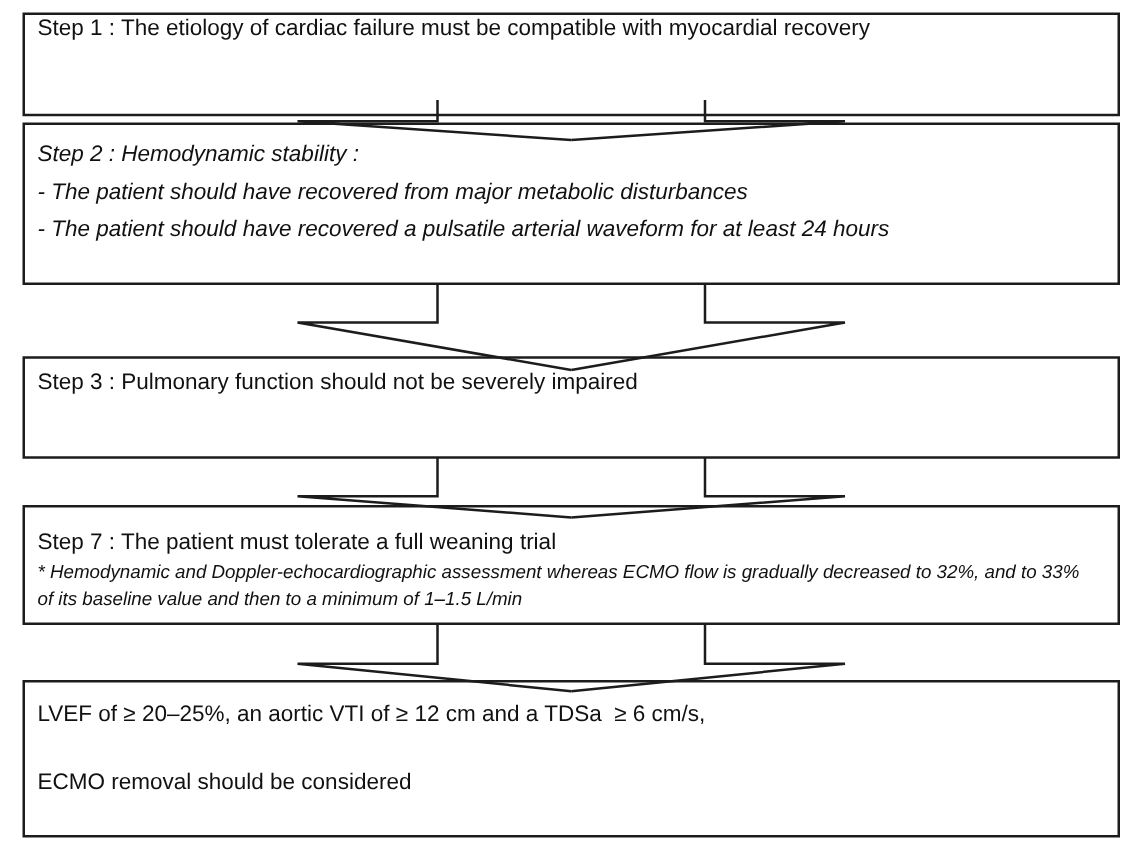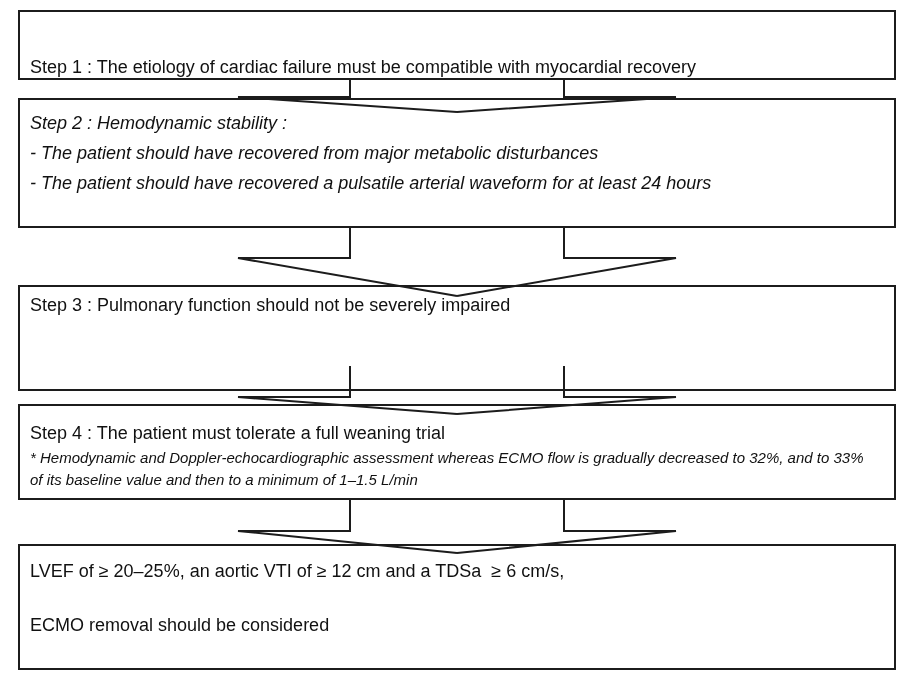--- a/index.html
+++ b/index.html
@@ -21,26 +21,26 @@
     left: 18px;
     width: 878px;
     box-sizing: border-box;
     border: 2px solid #1c1c1c;
     background: #ffffff;
     color: #111111;
     font-size: 18px;
   }
   .line { white-space: pre; }
   
-  .box1 { top: 10px; height: 70px; display: flex; align-items: flex-end; padding-left: 10px; }
+  .box1 { top: 10px; height: 83px; display: flex; align-items: flex-start; padding-left: 10px; }
   
   .box2 { top: 98px;  height: 130px; padding: 8px 10px 0 10px; font-style: italic; }
   .box2 .line { line-height: 30px; }
   
-  .box3 { top: 285px; height: 106px; padding: 6px 10px 0 10px; }
+  .box3 { top: 285px; height: 82px; padding: 6px 10px 0 10px; }
   
   .box4 { top: 404px; height: 96px; padding: 14px 10px 0 10px; }
   .heading { line-height: 25px; }
   .note .line {
     font-style: italic;
     font-size: 15px;
     line-height: 21px;
   }
   .box4 .heading { line-height: 27px; }
   .box4 .note .line { line-height: 22px; }
@@ -76,21 +76,21 @@
     <div class="line">- The patient should have recovered a pulsatile arterial waveform for at least 24 hours</div>
   </div>
 
   <div class="box box3">
     <div class="heading line">Step 3 : Pulmonary function should not be severely impaired</div>
     <div class="note">
     </div>
   </div>
 
   <div class="box box4">
-    <div class="heading line">Step 4 : The patient must tolerate a full weaning trial</div>
+    <div class="heading line">Step 7 : The patient must tolerate a full weaning trial</div>
     <div class="note">
       <div class="line">* Hemodynamic and Doppler-echocardiographic assessment whereas ECMO flow is gradually decreased to 32%, and to 33%</div>
       <div class="line">of its baseline value and then to a minimum of 1–1.5 L/min</div>
     </div>
   </div>
 
   <div class="box box5">
     <div class="line">LVEF of ≥ 20–25%, an aortic VTI of ≥ 12 cm and a TDSa  ≥ 6 cm/s,</div>
     <div class="line"></div>
     <div class="line">ECMO removal should be considered</div>

